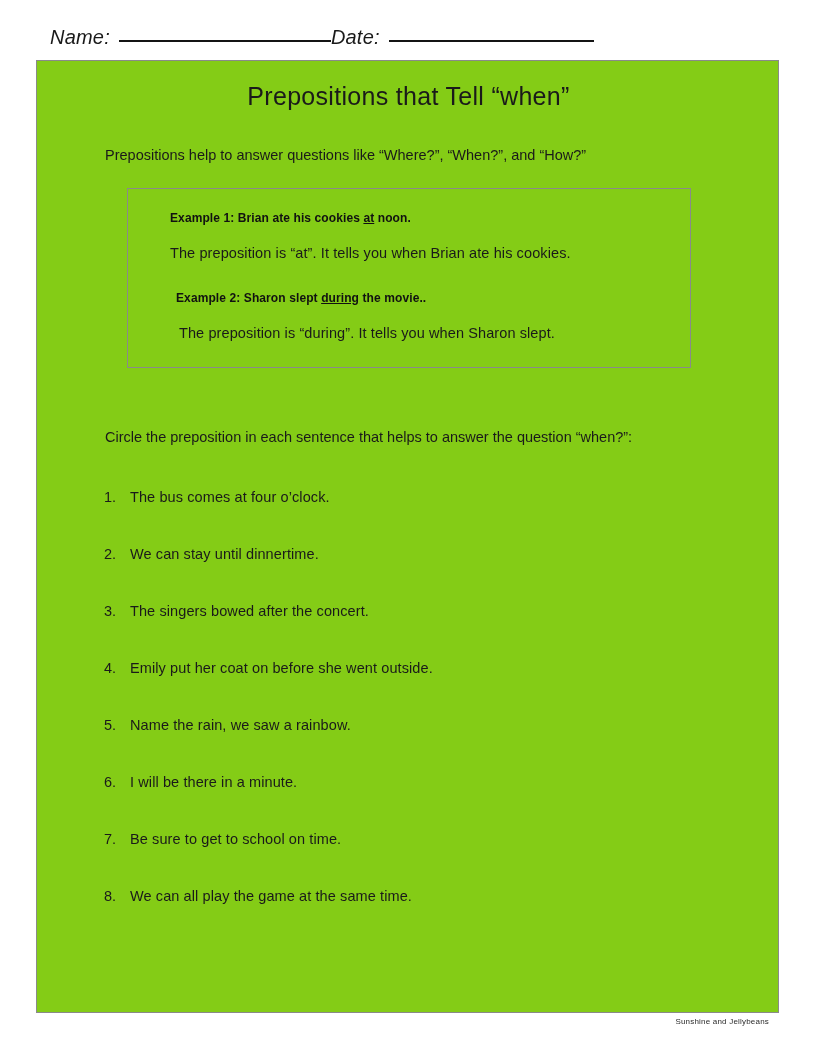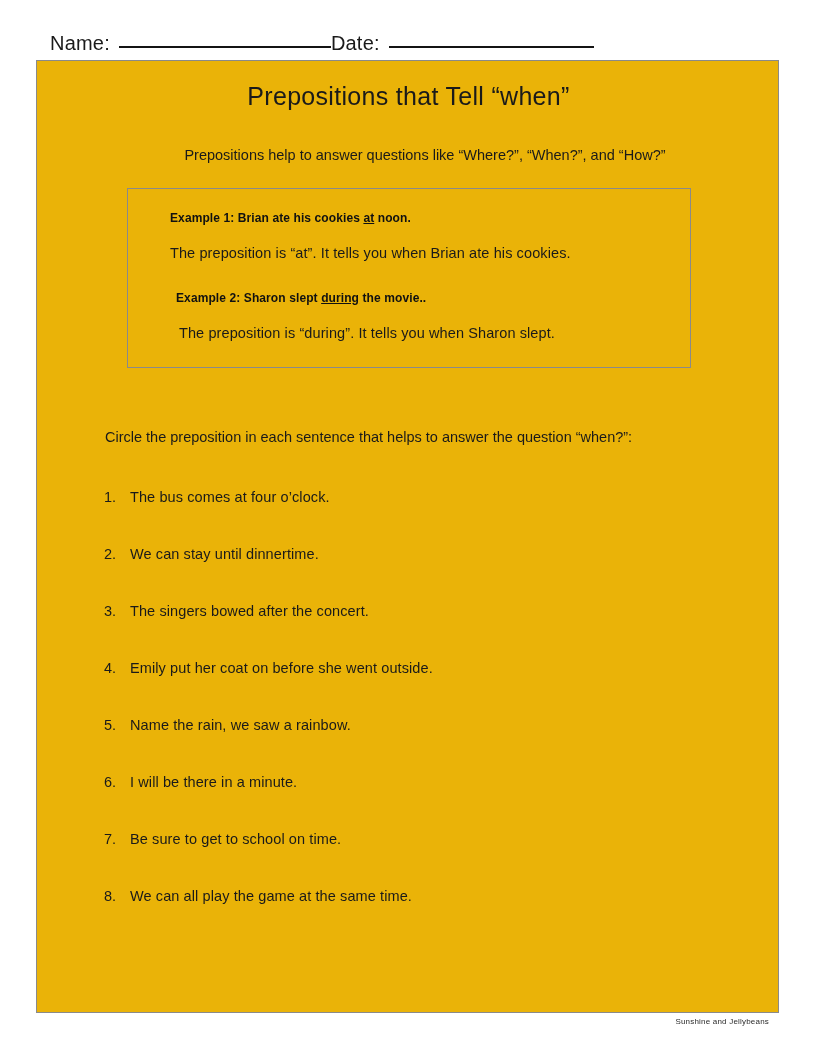--- a/index.html
+++ b/index.html
@@ -19,23 +19,24 @@
   }
 
   
   .header-row {
     position: absolute;
     left: 0;
     top: 26px;
     width: 652px;
     height: 34px;
     display: flex;
-    align-items: center;
+    align-items: flex-start;
     font-size: 20px;
     letter-spacing: 0.2px;
+    font-style: italic;
   }
 
   .field {
     display: flex;
     align-items: baseline;
     white-space: nowrap;
   }
 
   .field-name { margin-left: 50px; }
   .field-date { }
@@ -59,21 +60,21 @@
 
   
   .sheet {
     position: absolute;
     left: 36px;
     top: 60px;
     width: 743px;
     height: 953px;
     border: 1px solid #8a8a8a;
     box-sizing: border-box;
-    background: #eab308;
+    background: #84cc16;
   }
 
   
   .worksheet-title {
     position: absolute;
     left: 0;
     top: 21px;
     width: 743px;
     text-align: center;
     font-size: 25px;
@@ -84,21 +85,20 @@
 
   
   .intro {
     position: absolute;
     left: 68px;
     top: 84px;
     width: 640px;
     font-size: 14.5px;
     line-height: 1.4;
     color: #1a1a1a;
-    text-align: center;
   }
 
   
   .example-box {
     position: absolute;
     left: 90px;
     top: 127px;
     width: 564px;
     height: 180px;
     border: 1px solid #8a8a8a;

